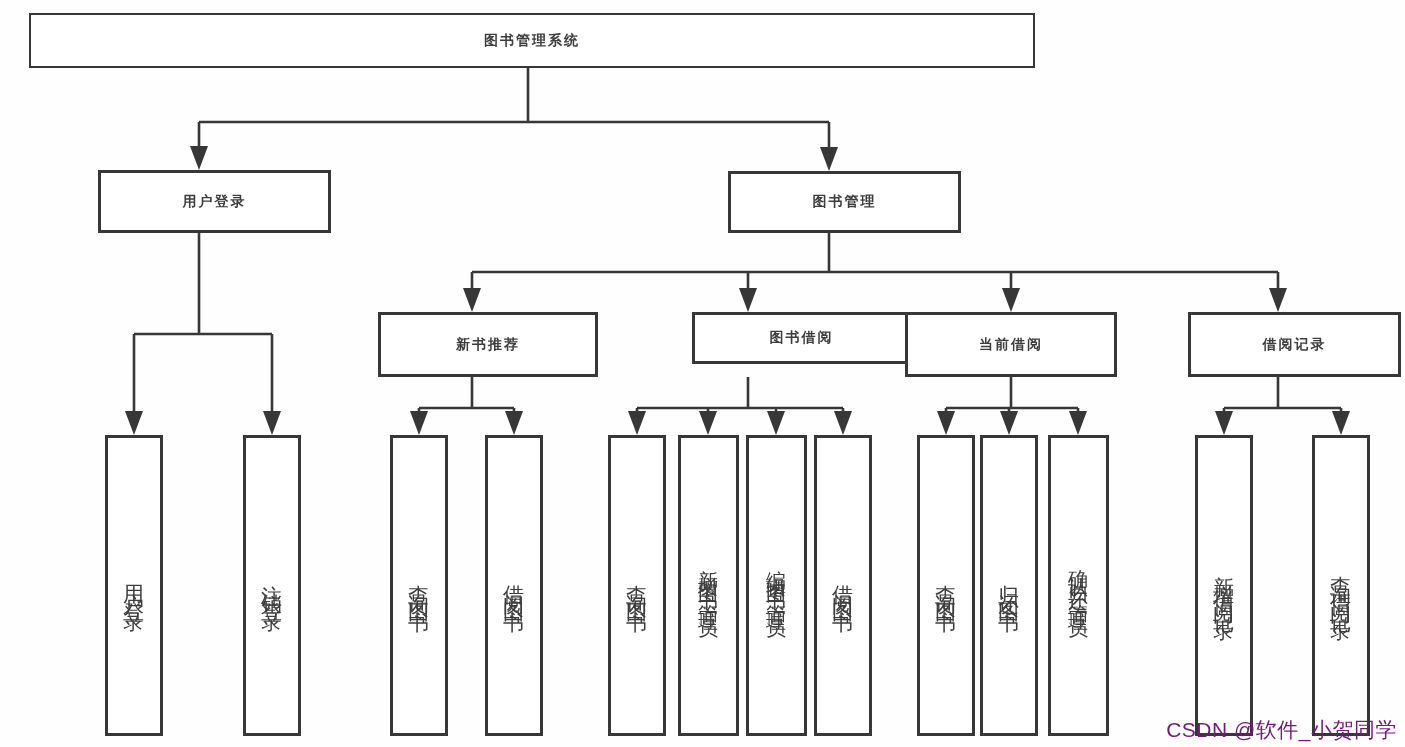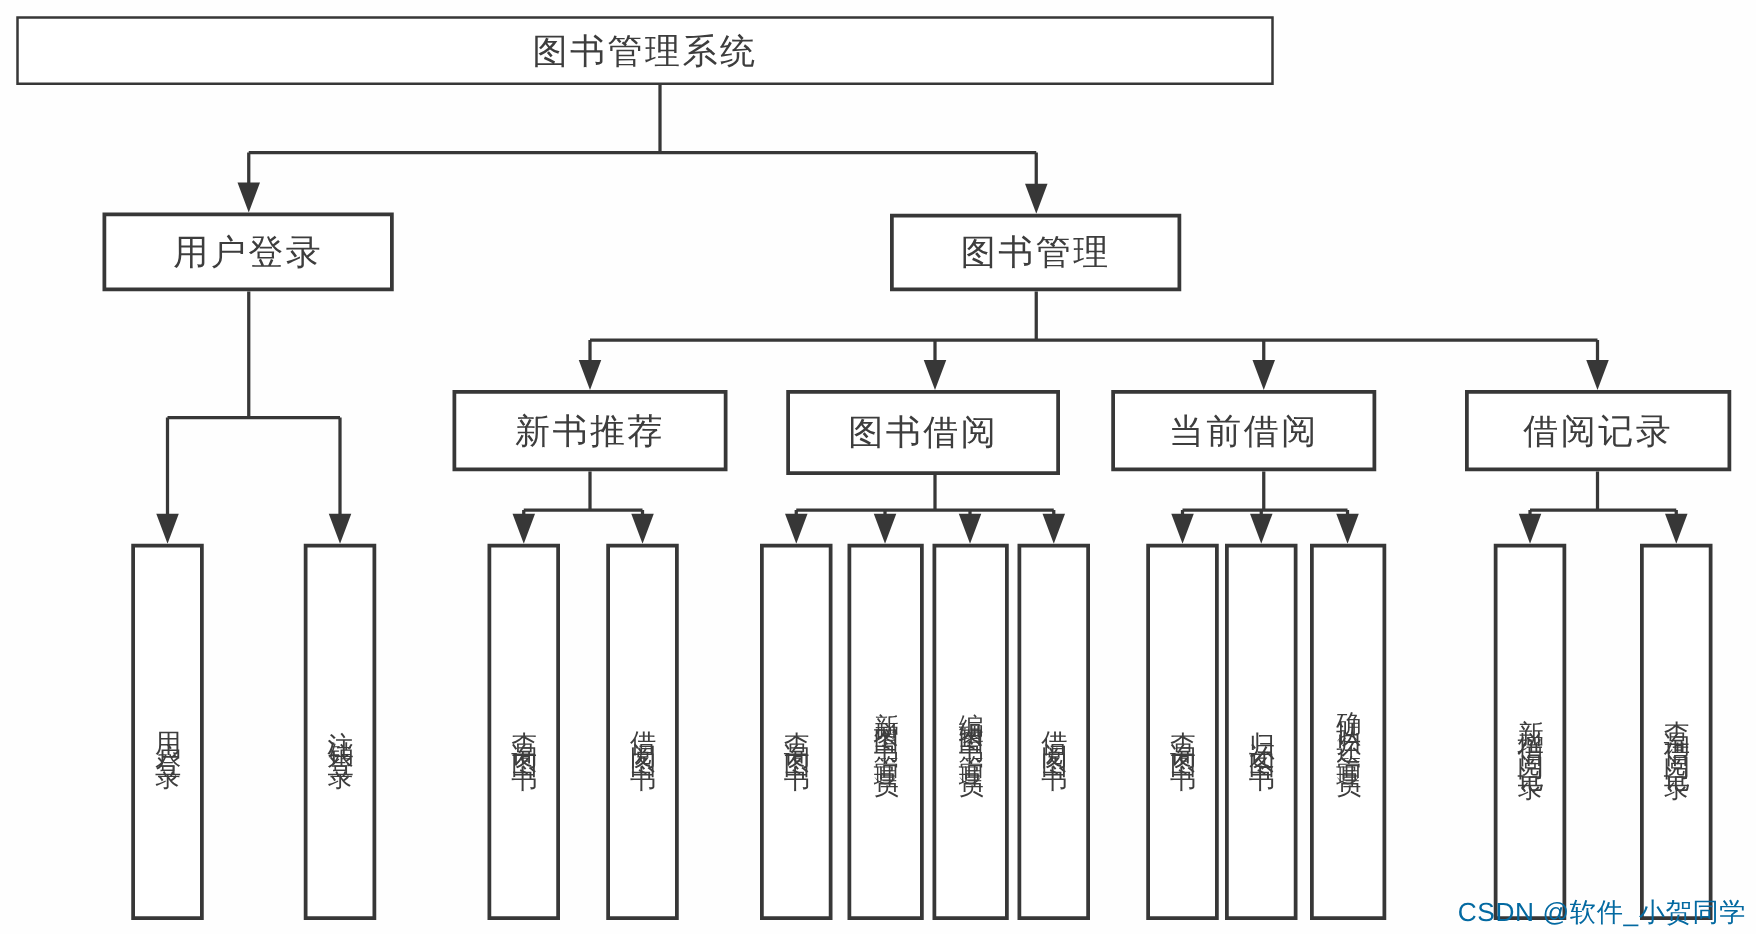--- a/index.html
+++ b/index.html
@@ -8,26 +8,26 @@
   .canvas {
     position:relative; width:1405px; height:747px;
     background:#fefefe; overflow:hidden;
   }
   svg.wires { position:absolute; left:0; top:0; z-index:1; }
   .node {
     position:absolute; background:#ffffff; border:3px solid #373737;
     color:#3d3d3d; display:flex; align-items:center; justify-content:center;
     z-index:2;
   }
-  .h-node { font-size:28px; letter-spacing:2px; font-weight:400; }
+  .h-node { font-size:14px; letter-spacing:2px; font-weight:700;margin-left:16px; }
   .root-node { left:13px; top:13px; width:1006px; height:55px; border-width:2.5px; }
   .n-user-login   { left:82px;  top:170px; width:233px; height:63px; }
   .n-book-mgmt    { left:712px; top:171px; width:233px; height:62px; }
   .n-new-book     { left:362px; top:312px; width:220px; height:65px; }
-  .n-book-borrow  { left:629px; top:312px; width:219px; height:68px; }
+  .n-book-borrow  { left:676px; top:312px; width:219px; height:52px; }
   .n-cur-borrow   { left:889px; top:312px; width:212px; height:65px; }
   .n-borrow-rec   { left:1172px;top:312px; width:213px; height:65px; }
   .v-node { top:435px; height:301px; width:58px; }
   .v-node .vtext {
     writing-mode:vertical-rl; text-orientation:mixed;
     font-size:21px; line-height:1; letter-spacing:9px;
     color:#3d3d3d; white-space:nowrap;
   }
   .v-wide { width:61px; }
   .v-wide .vtext { letter-spacing:7px; font-size:20px; }
@@ -39,21 +39,21 @@
   .l-bb-add     { left:678px; }
   .l-bb-edit    { left:746px; }
   .l-bb-borrow  { left:814px; }
   .l-cb-query   { left:917px; }
   .l-cb-return  { left:980px; }
   .l-cb-confirm { left:1048px; }
   .l-br-add     { left:1195px; }
   .l-br-query   { left:1312px; }
   .watermark {
     position:absolute; right:8px; bottom:3px; z-index:5;
-    color:#0369a1; font-size:21px; letter-spacing:0.5px;
+    color:#701a75; font-size:21px; letter-spacing:0.5px;
   }
 </style>
 </head>
 <body>
 
 <div class="canvas">
 
   <svg class="wires" width="1405" height="747" viewBox="0 0 1405 747">
     <g stroke="#373737" stroke-width="2.6" fill="none">
 

